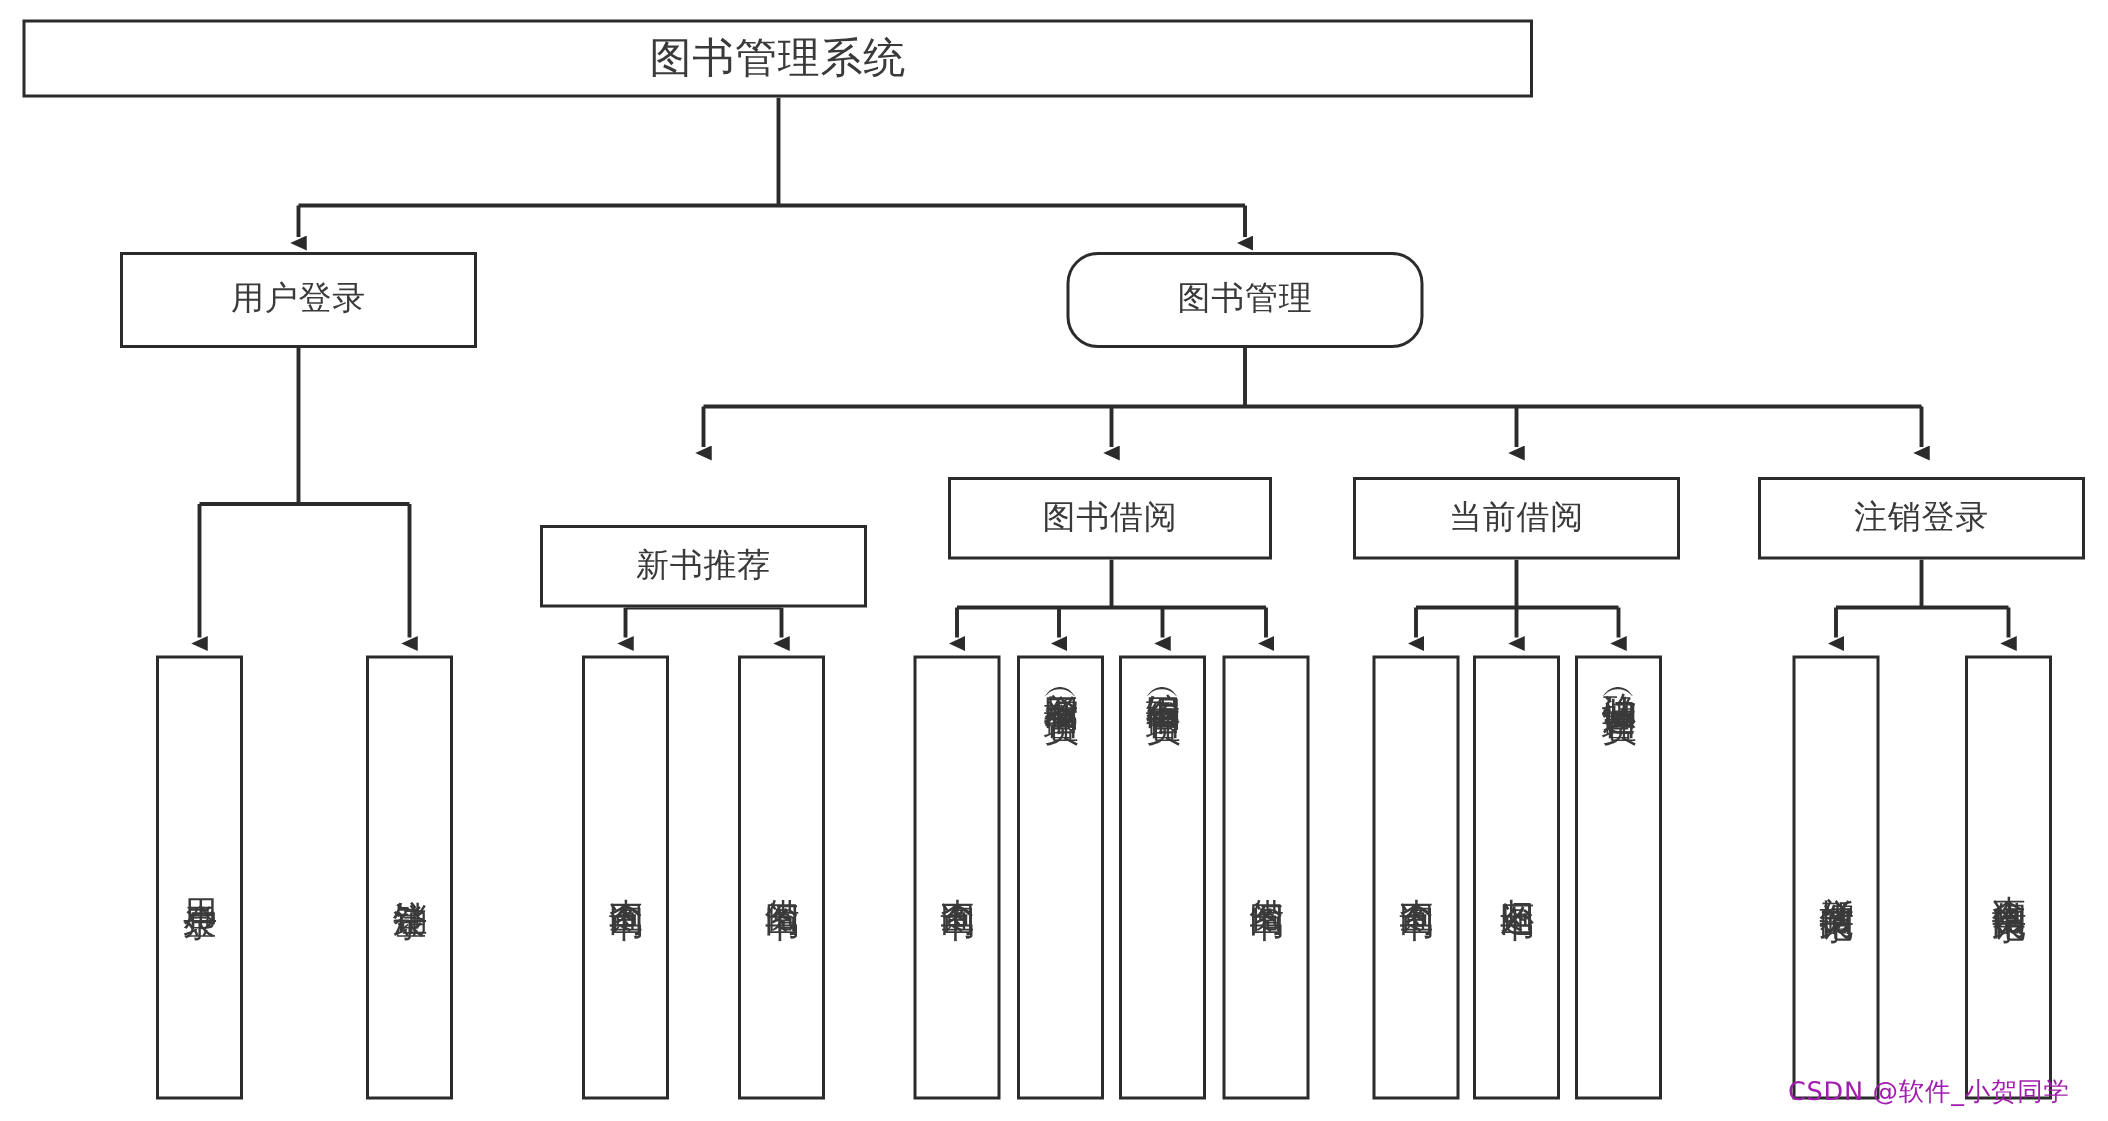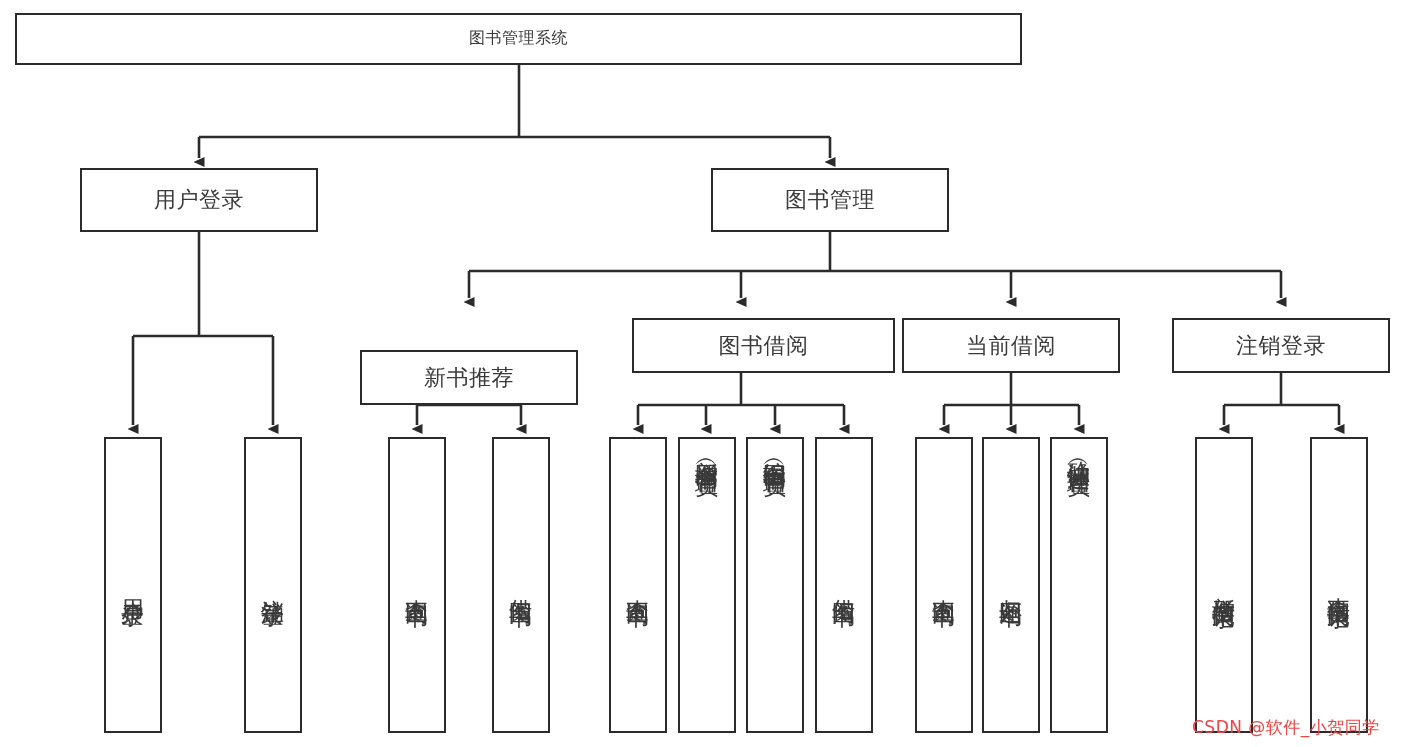--- a/index.html
+++ b/index.html
@@ -41,22 +41,21 @@
     line-height: 1.18;
     letter-spacing: 0.5px;
     color: #3a3a3a;
   }
   
   .node.h .label {
     font-size: 22px;
     white-space: nowrap;
   }
   .node.h-title .label {
-    font-size: 16px;
-    font-family: Liberation Mono, monospace;
+    font-size: 28px;
   }
   
   .node.v {
     align-items: flex-start;
     justify-content: center;
     padding-top: 4px;
   }
   .node.v .label {
     writing-mode: vertical-rl;
     text-orientation: upright;
@@ -66,21 +65,21 @@
     white-space: nowrap;
     text-align: center;
   }
   
   .node.v.center {
     align-items: center;
     padding-top: 0;
   }
   .watermark {
     position: absolute;
-    color: #ef4444;
+    color: #a21caf;
     font-size: 17px;
     white-space: nowrap;
     letter-spacing: 0.5px;
     user-select: none;
   }
 </style>
 </head>
 <body>
 
 <div id="diagram-root">
@@ -136,29 +135,29 @@
   </svg>
 
   <div class="node h h-title" style="left:15px; top:13px; width:1007px; height:52px;">
     <span class="label">图书管理系统</span>
   </div>
 
   <div class="node h" style="left:80px; top:168px; width:238px; height:64px;">
     <span class="label">用户登录</span>
   </div>
 
-  <div class="node h" style="left:711px; top:168px; width:238px; height:64px;">
+  <div class="node h" style="left:711px; top:168px; width:238px; height:64px;border-radius:21px;">
     <span class="label">图书管理</span>
   </div>
 
   <div class="node h" style="left:360px; top:318px; width:218px; height:55px;margin-top:32px;">
     <span class="label">新书推荐</span>
   </div>
 
-  <div class="node h" style="left:632px; top:318px; width:263px; height:55px;">
+  <div class="node h" style="left:632px; top:318px; width:216px; height:55px;">
     <span class="label">图书借阅</span>
   </div>
 
   <div class="node h" style="left:902px; top:318px; width:218px; height:55px;">
     <span class="label">当前借阅</span>
   </div>
 
   <div class="node h" style="left:1172px; top:318px; width:218px; height:55px;">
     <span class="label">注销登录</span>
   </div>

